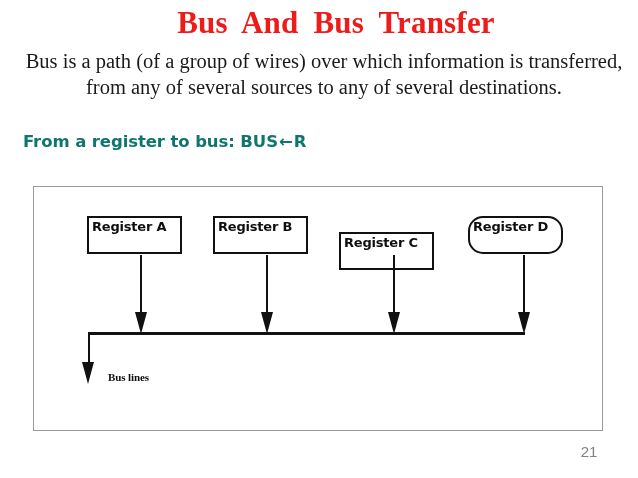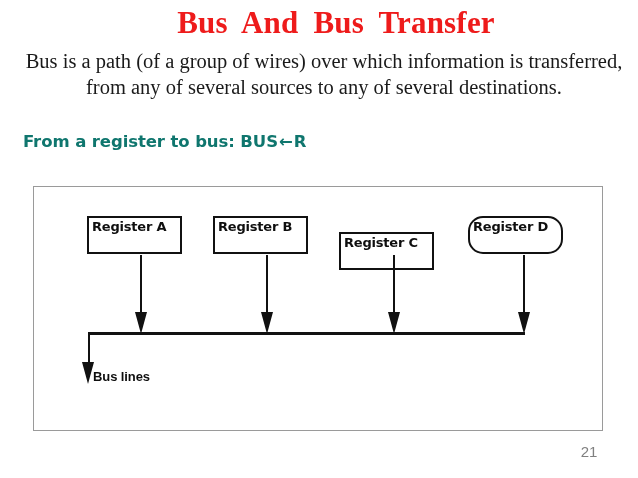--- a/index.html
+++ b/index.html
@@ -156,25 +156,25 @@
     left: 82px;
     top: 362px;
     width: 0;
     height: 0;
     border-left: 6.5px solid transparent;
     border-right: 6.5px solid transparent;
     border-top: 22px solid #111111;
   }
   .bus-lines-label {
     position: absolute;
-    left: 93px;
+    left: 108px;
     top: 369px;
-    font-family: Liberation Sans, sans-serif;
-    font-weight: bold;
-    font-size: 13px;
+    font-family: Liberation Serif, serif;
+    font-weight: bold;
+    font-size: 11px;
     line-height: 16px;
     color: #0f0f0f;
     white-space: nowrap;
     letter-spacing: -0.1px;
   }
 
   
   .slide-number {
     position: absolute;
     left: 575px;

